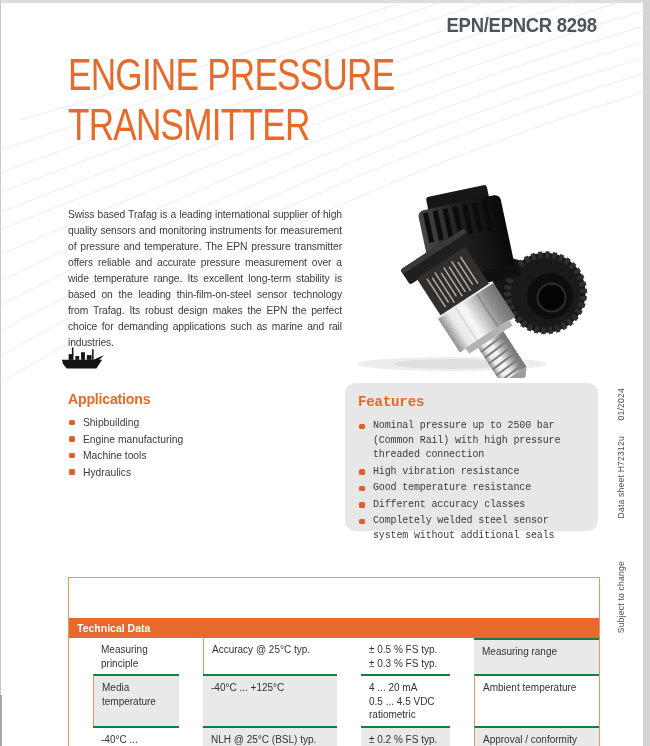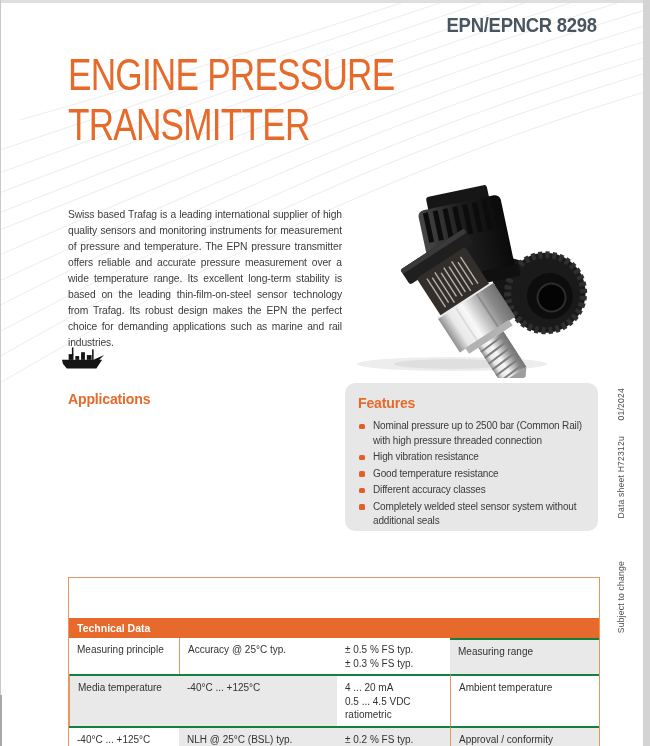--- a/index.html
+++ b/index.html
@@ -37,39 +37,39 @@
   .apps{position:absolute;left:68px;top:390px;width:260px;}
   .blist{list-style:none;margin:0;padding:0;font-size:10.3px;line-height:15.5px;color:#3b3b3b;}
   .blist li{position:relative;padding-left:15px;margin-bottom:1px;}
   .blist li::before{
     content:"";position:absolute;left:1px;top:4.5px;width:5.5px;height:5.5px;
     background:#e05f2a;border-radius:1.5px;
   }
 
   .features{
     position:absolute;left:345px;top:383px;width:253px;height:148px;
-    background:#e7e7e7;border-radius:10px;box-sizing:border-box;padding:11px 16px 0 13px;
+    background:#e7e7e7;border-radius:10px;box-sizing:border-box;padding:11px 16px 0 13px;font-family:Liberation Mono, monospace;
   }
   .features .blist{font-size:10px;line-height:14.5px;letter-spacing:-0.15px;}
   .features .blist li{margin-bottom:2px;}
 
   .product{position:absolute;left:340px;top:178px;}
 
   .tech{
     position:absolute;left:68px;top:577px;width:532px;box-sizing:border-box;
     border:1px solid #ea9663;background:#fff;
   }
   .tech-head{
     background:#e7692c;color:#fff;font-weight:bold;font-size:10.5px;
     padding:4px 8px 4px 8px;letter-spacing:0;margin-top:40px;
   }
   .tech-grid{display:grid;grid-template-columns:110px 158px 113px 149px;}
   .cell{
     font-size:10px;line-height:13.5px;padding:5px 8px 4px 8px;box-sizing:border-box;
-    color:#333;white-space:pre-line;
+    color:#333;white-space:pre-line;margin-left:24px;
   }
   .c-div{border-left:1px solid #ea9663;}
   .r-even{background:#fff;}
   .r-odd{background:#e9e9e9;}
   .sep{border-top:2px solid #15803d;}
 
   .vtext{
     position:absolute;right:24px;
     writing-mode:vertical-rl;transform:rotate(180deg);
     font-size:8.6px;color:#4f4f4f;letter-spacing:.2px;white-space:nowrap;
@@ -192,20 +192,26 @@
         <line x1="-15" y1="90" x2="15" y2="88"></line>
         <line x1="-15" y1="97" x2="15" y2="95"></line>
         <line x1="-15" y1="104" x2="15" y2="102"></line>
       </g>
       <polygon points="-15,106 15,106 9,114 -9,114" fill="#9d9d9d"></polygon>
     </g>
   </svg>
 
   <div class="apps">
     <div class="section-h">Applications</div>
+    <ul class="blist">
+      <li>Shipbuilding</li>
+      <li>Engine manufacturing</li>
+      <li>Machine tools</li>
+      <li>Hydraulics</li>
+    </ul>
   </div>
 
   <div class="features">
     <div class="section-h">Features</div>
     <ul class="blist">
       <li>Nominal pressure up to 2500 bar (Common Rail) with high pressure threaded connection</li>
       <li>High vibration resistance</li>
       <li>Good temperature resistance</li>
       <li>Different accuracy classes</li>
       <li>Completely welded steel sensor system without additional seals</li>

